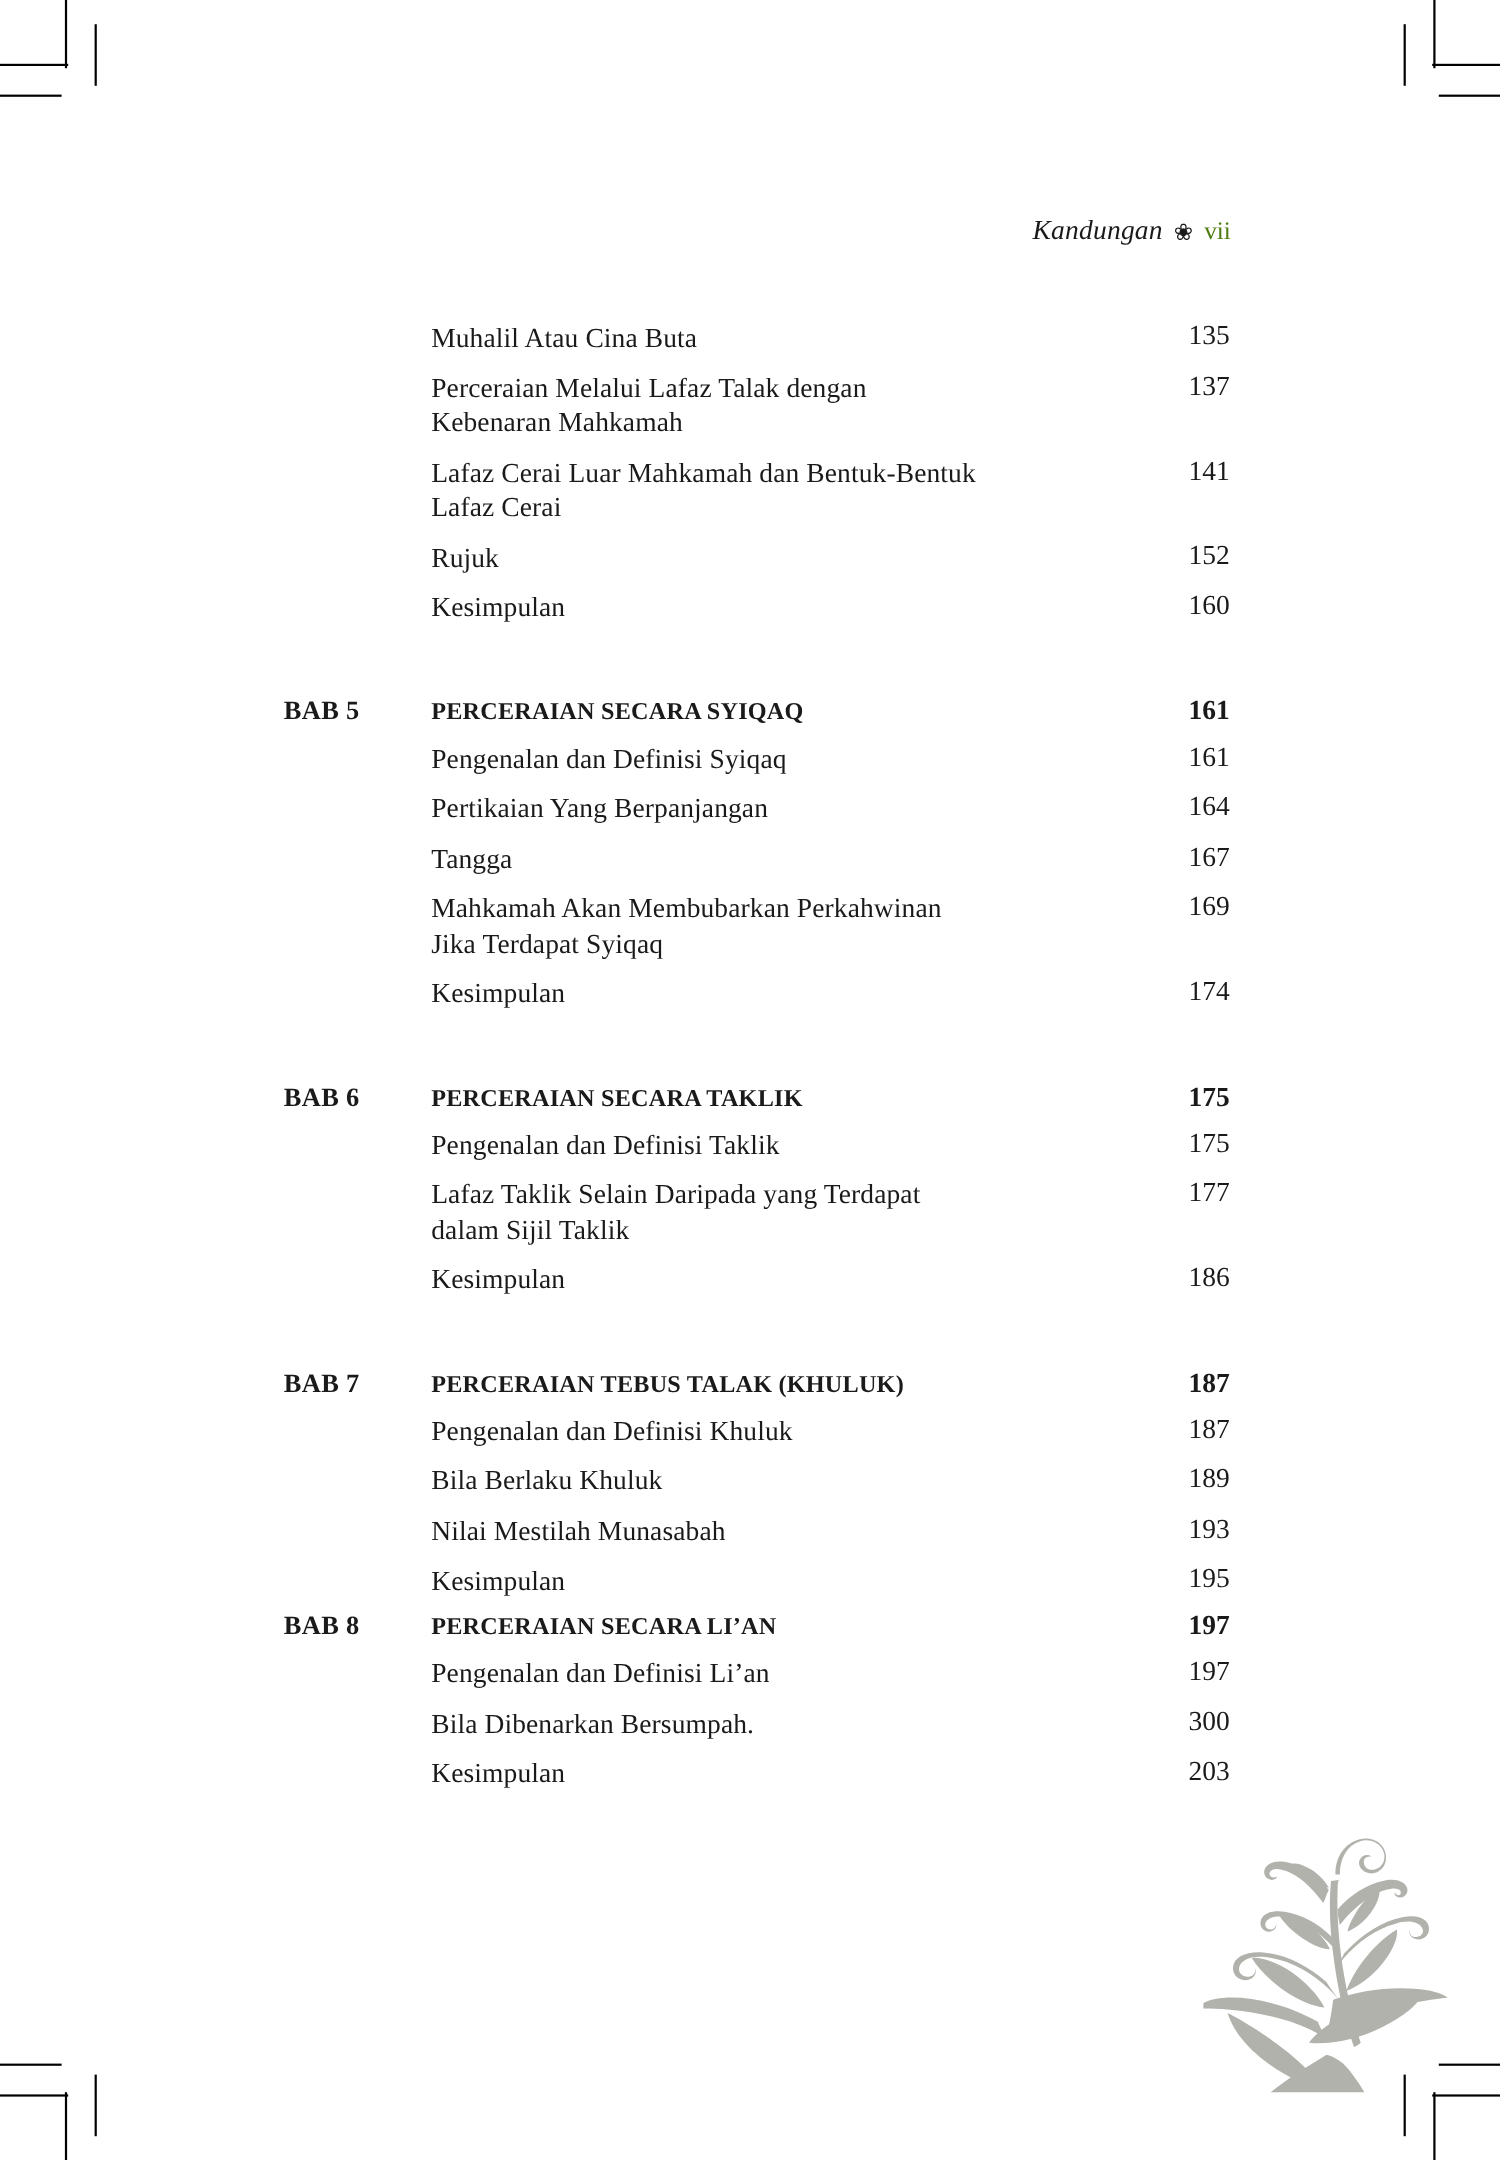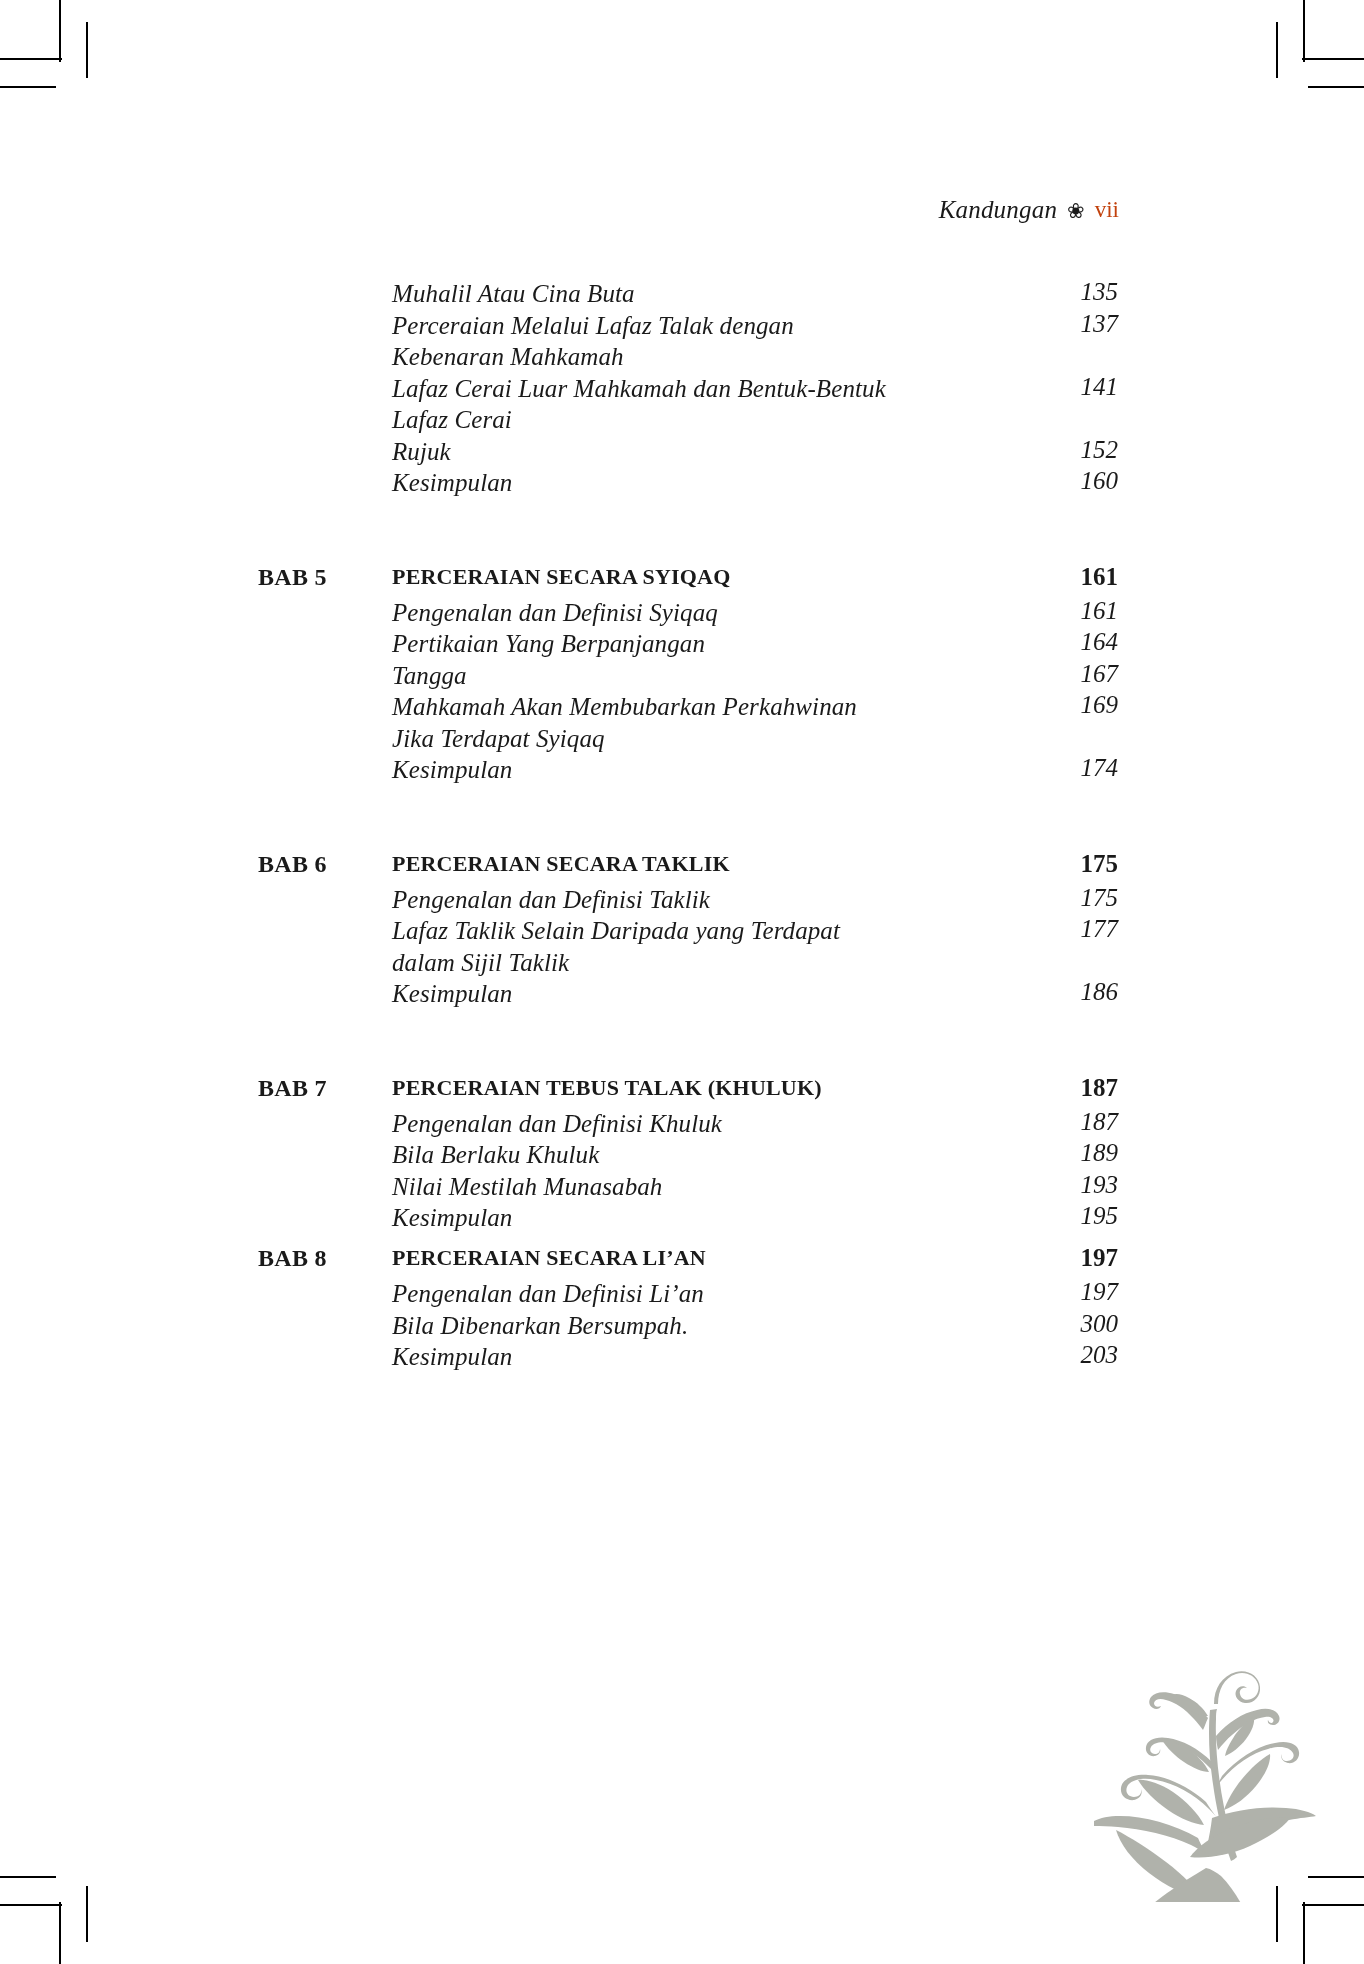--- a/index.html
+++ b/index.html
@@ -64,21 +64,21 @@
   }
   .rh-ornament {
     font-size: 21px;
     line-height: 1;
     color: #1a1a1a;
     position: relative;
     top: 1px;
   }
   .rh-folio {
     font-size: 23px;
-    color: #c2410c;
+    color: #4d7c0f;
   }
 
   
   .toc {
     position: absolute;
     left: 258px;
     top: 278px;
     width: 860px;
   }
 
@@ -118,21 +118,21 @@
     font-weight: bold;
     letter-spacing: 0.2px;
     line-height: 1.28;
   }
   .row-chapter .col-page {
     font-weight: bold;
   }
 
   
   .row-entry {
-    font-style: italic;
+    margin-top: 14px;
   }
   .row-entry .col-title {
     font-size: 25px;
     line-height: 1.26;
     letter-spacing: 0.1px;
   }
   .row-entry .col-page {
     font-weight: normal;
   }
 

